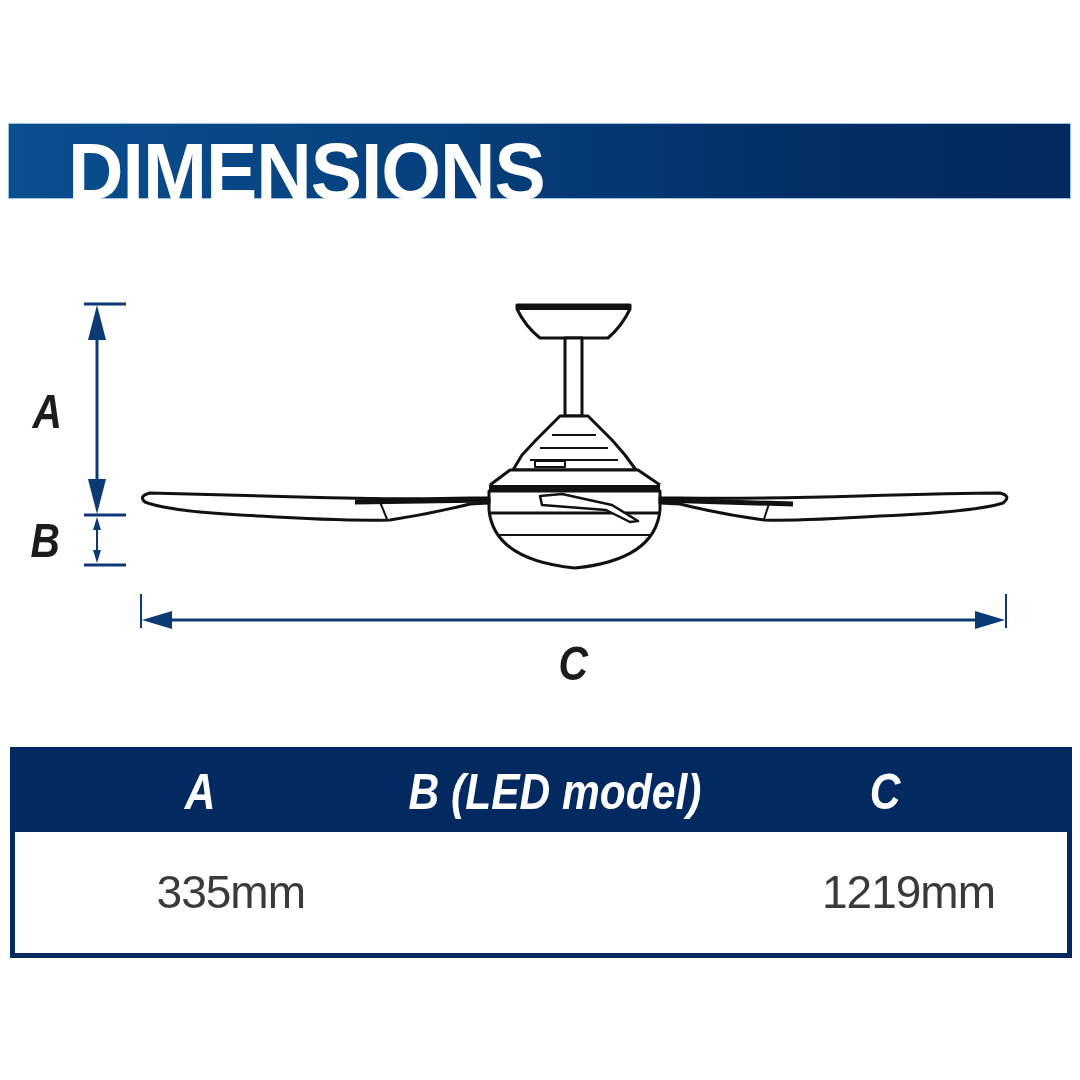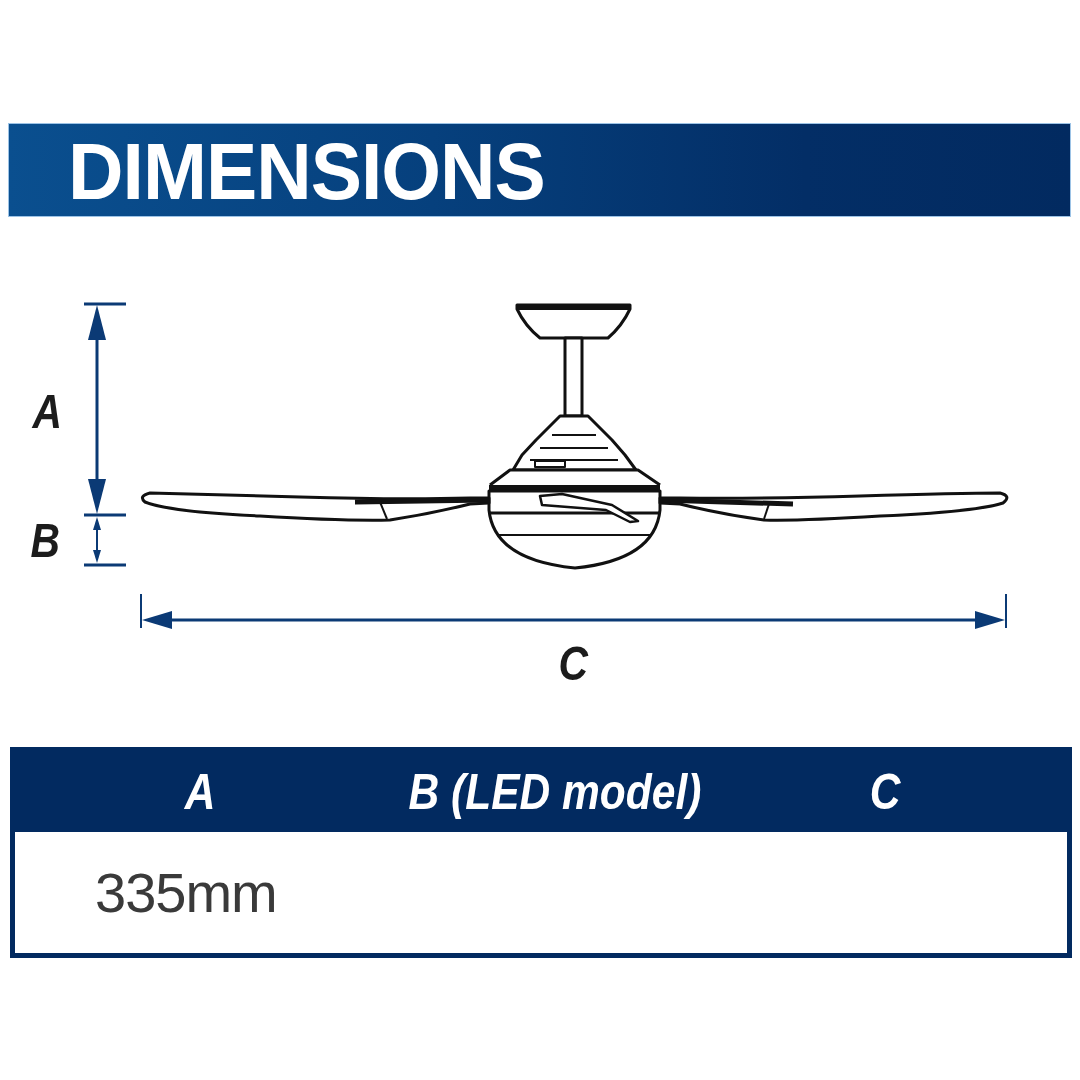--- a/index.html
+++ b/index.html
@@ -12,21 +12,21 @@
       height: 1080px;
       position: relative;
       overflow: hidden;
       font-family: "Liberation Sans", sans-serif;
     }
     .banner {
       position: absolute;
       left: 8px;
       top: 123px;
       width: 1063px;
-      height: 94px;
+      height: 76px;
       background: linear-gradient(90deg, #0a4f8f 0%, #06407d 40%, #032e66 75%, #022a60 100%);
       box-shadow: 0 0 0 1px #9cc3e6 inset;
     }
     .banner-title {
       position: absolute;
       left: 60px;
       top: 4px;
       margin: 0;
       color: #ffffff;
       font-family: "Liberation Sans", sans-serif;
@@ -85,23 +85,23 @@
       transform: scaleX(0.85);
     }
     .spec-body {
       display: flex;
       height: 121px;
       align-items: center;
     }
     .spec-body .cell {
       color: #3a3a3a;
       font-family: "Liberation Sans", sans-serif;
-      font-size: 56px;
+      font-size: 46px;
       line-height: 121px;
-      text-align: left;
+      text-align: right;
       letter-spacing: -1px;
     }
     .col-a { position: absolute; left: 80px; width: 210px; }
     .col-b { position: absolute; left: 340px; width: 400px; }
     .col-c { position: absolute; left: 760px; width: 220px; }
     .row { position: relative; }
   </style>
 </head>
 <body>
 
@@ -189,14 +189,15 @@
 </div>
 
 <div class="spec-table">
   <div class="spec-header row">
     <span class="cell col-a">A</span>
     <span class="cell col-b">B (LED model)</span>
     <span class="cell col-c">C</span>
   </div>
   <div class="spec-body row">
     <span class="cell col-a">335mm</span>
+    <span class="cell col-c">1219mm</span>
   </div>
 </div>
 
 </body></html>

